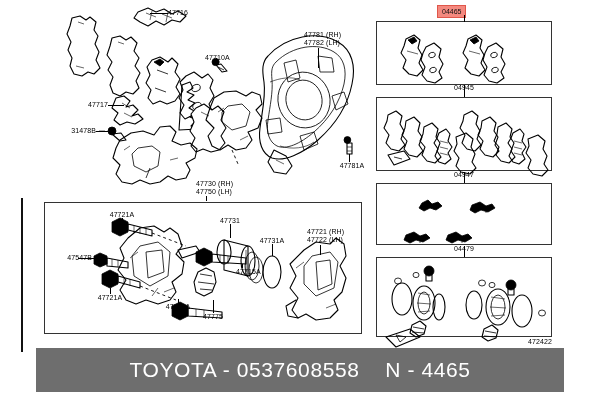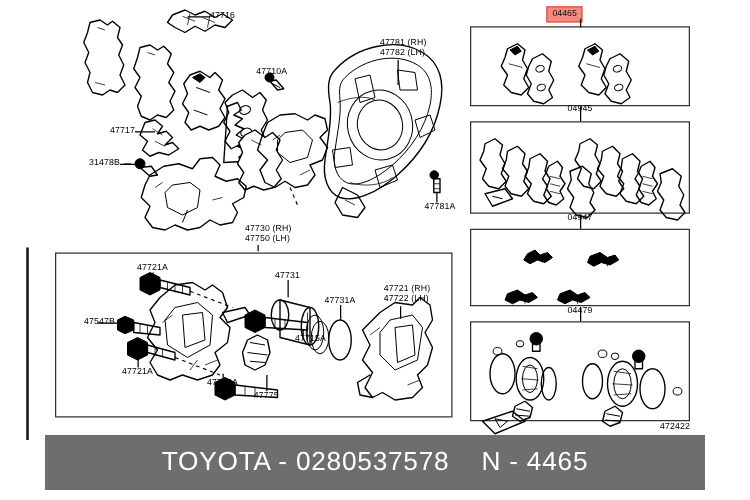--- a/index.html
+++ b/index.html
@@ -394,16 +394,16 @@
   <div class="ldr v" style="left:272px;top:244px;height:12px;"></div>
 
   <div class="lbl c" style="left:213px;top:313px;">47775</div>
   <div class="ldr v" style="left:213px;top:300px;height:13px;"></div>
 
   <div class="lbl" style="left:307px;top:228px;">47721 (RH)
 47722 (LH)</div>
   <div class="ldr v" style="left:320px;top:245px;height:10px;"></div>
 
   <div id="banner">
-    <span class="btxt">TOYOTA - 0280537578    N - 4465</span>
+    <span class="btxt">TOYOTA - 0537608558    N - 4465</span>
   </div>
 
 </div>
 
 </body></html>

